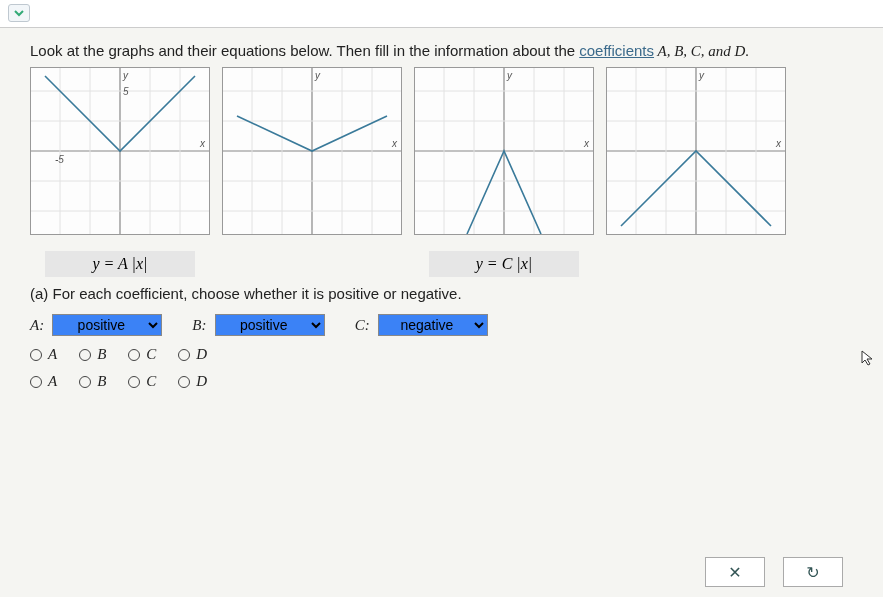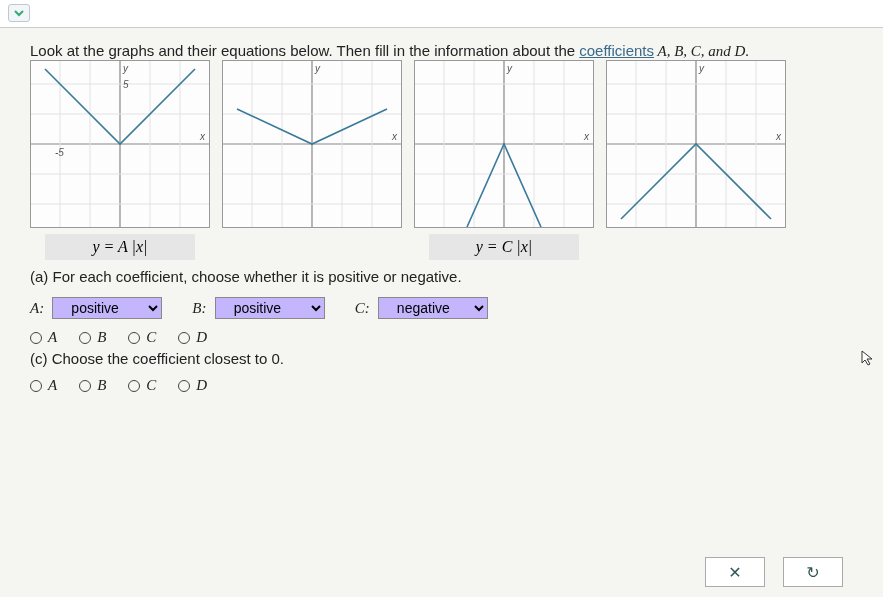--- a/index.html
+++ b/index.html
@@ -15,43 +15,43 @@
       background: #fff;
       border-bottom: 1px solid #ccc;
       padding: 4px 8px;
     }
     .chev {
       width: 22px; height: 18px;
       display: inline-flex; align-items: center; justify-content: center;
       border: 1px solid #bfc8d0; border-radius: 3px; background: #f2f6f9;
     }
     .content { padding: 14px 22px 14px 30px; }
-    .instr { font-size: 15px; color: #222; margin-bottom: 0; }
+    .instr { font-size: 15px; color: #222; margin-bottom: 7px; }
     .underline { color: #3b6a8b; text-decoration: underline; }
     .graphs { display: flex; gap: 12px; margin-bottom: 8px; }
     .graph-col { width: 180px; }
     .graph-box {
       width: 180px; height: 168px; border: 1px solid #999; background: #fdfdfd;
       position: relative;
     }
     .eq-label {
-      margin-top: 6px;
+      margin-top: 16px;
       background: #e6e6e6;
       text-align: center;
       padding: 4px 0;
       font-style: italic;
       width: 150px;
       margin-left: auto; margin-right: auto;
     }
     .section { margin-top: 4px; font-size: 15px; color: #222; }
     .sel-row { margin-top: 12px; display: flex; gap: 30px; align-items: center; font-size: 15px; }
     .sel-row label { font-style: italic; margin-right: 4px; font-family: 'Times New Roman', serif; }
     select {
-      border: 1px solid #888; background: #c4b5fd; font-size: 14px;
-      padding: 1px 14px; width: 110px;
+      border: 1px solid #888; background: #3b82f6; font-size: 14px;
+      padding: 1px 14px; width: 110px; text-align: center;
     }
     .radio-row { margin-top: 10px; display: flex; gap: 22px; align-items: center; font-size: 15px; }
     .radio-item { display: inline-flex; align-items: center; gap: 6px; }
     .radio-circle {
       width: 12px; height: 12px; border: 1.2px solid #444; border-radius: 50%;
       display: inline-block;
     }
     .radio-label { font-style: italic; font-family: 'Times New Roman', serif; }
     .bottom-btns {
       position: absolute; bottom: 10px; right: 40px;
@@ -213,21 +213,20 @@
           <span class="radio-label">C</span>
         </span>
       <span class="radio-item">
           <span class="radio-circle"></span>
           <span class="radio-label">D</span>
         </span>
     </div>
   </div>
 
   <div class="section">
-    <span>(c) Choose the coefficient closest to 0.</span>
     <div class="radio-row">
       <span class="radio-item">
           <span class="radio-circle"></span>
           <span class="radio-label">A</span>
         </span>
       <span class="radio-item">
           <span class="radio-circle"></span>
           <span class="radio-label">B</span>
         </span>
       <span class="radio-item">

